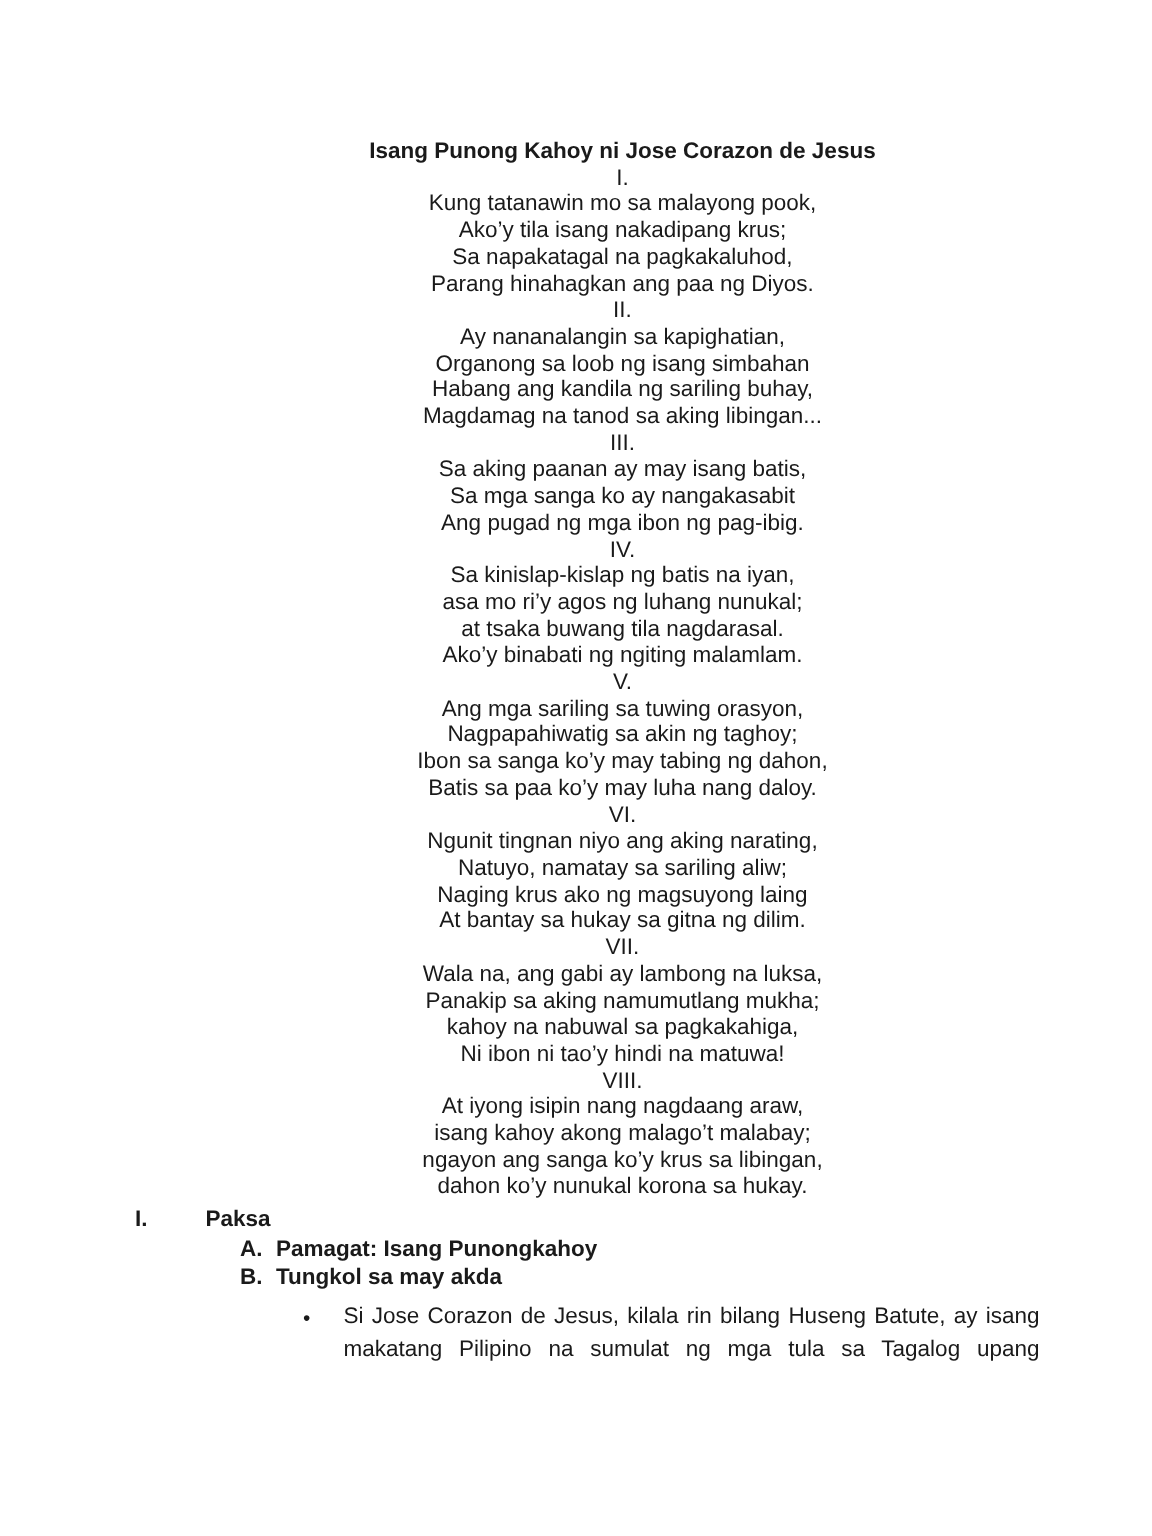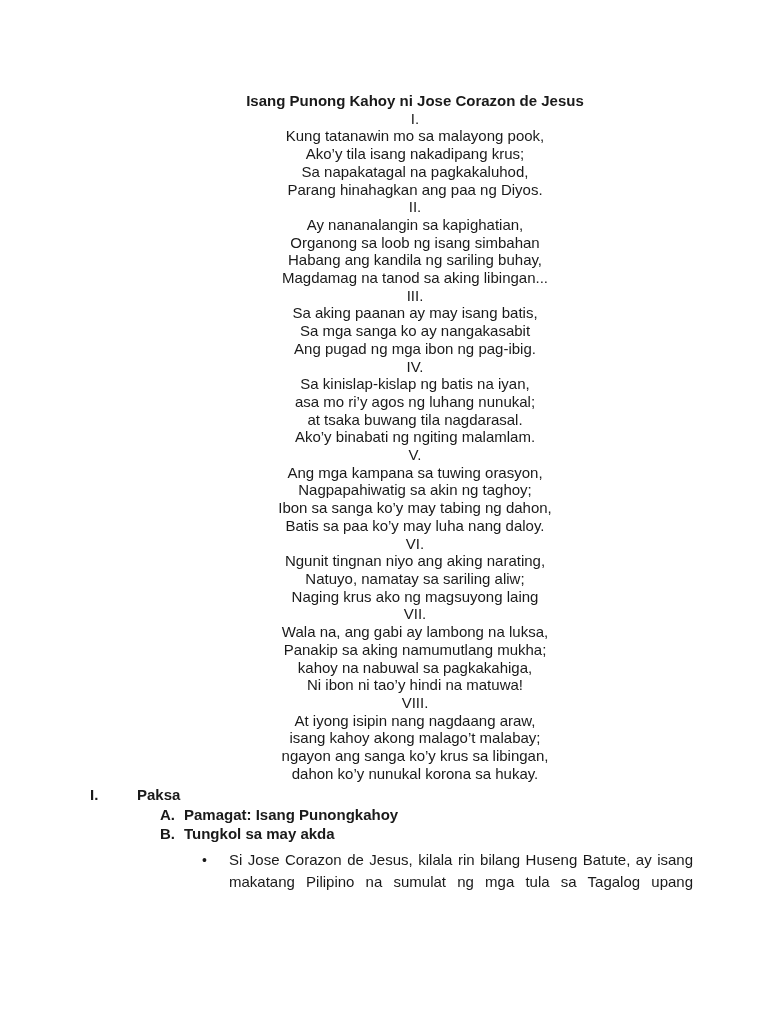--- a/index.html
+++ b/index.html
@@ -117,31 +117,32 @@
     <div>
       <div class="stanza-numeral">IV.</div>
       <div class="poem-line">Sa kinislap-kislap ng batis na iyan,</div>
       <div class="poem-line">asa mo ri’y agos ng luhang nunukal;</div>
       <div class="poem-line">at tsaka buwang tila nagdarasal.</div>
       <div class="poem-line">Ako’y binabati ng ngiting malamlam.</div>
     </div>
 
     <div>
       <div class="stanza-numeral">V.</div>
-      <div class="poem-line">Ang mga kampana sa tuwing orasyon,</div>
+      <div class="poem-line">Ang mga sariling sa tuwing orasyon,</div>
       <div class="poem-line">Nagpapahiwatig sa akin ng taghoy;</div>
       <div class="poem-line">Ibon sa sanga ko’y may tabing ng dahon,</div>
       <div class="poem-line">Batis sa paa ko’y may luha nang daloy.</div>
     </div>
 
     <div>
       <div class="stanza-numeral">VI.</div>
       <div class="poem-line">Ngunit tingnan niyo ang aking narating,</div>
       <div class="poem-line">Natuyo, namatay sa sariling aliw;</div>
       <div class="poem-line">Naging krus ako ng magsuyong laing</div>
+      <div class="poem-line">At bantay sa hukay sa gitna ng dilim.</div>
     </div>
 
     <div>
       <div class="stanza-numeral">VII.</div>
       <div class="poem-line">Wala na, ang gabi ay lambong na luksa,</div>
       <div class="poem-line">Panakip sa aking namumutlang mukha;</div>
       <div class="poem-line">kahoy na nabuwal sa pagkakahiga,</div>
       <div class="poem-line">Ni ibon ni tao’y hindi na matuwa!</div>
     </div>
 

